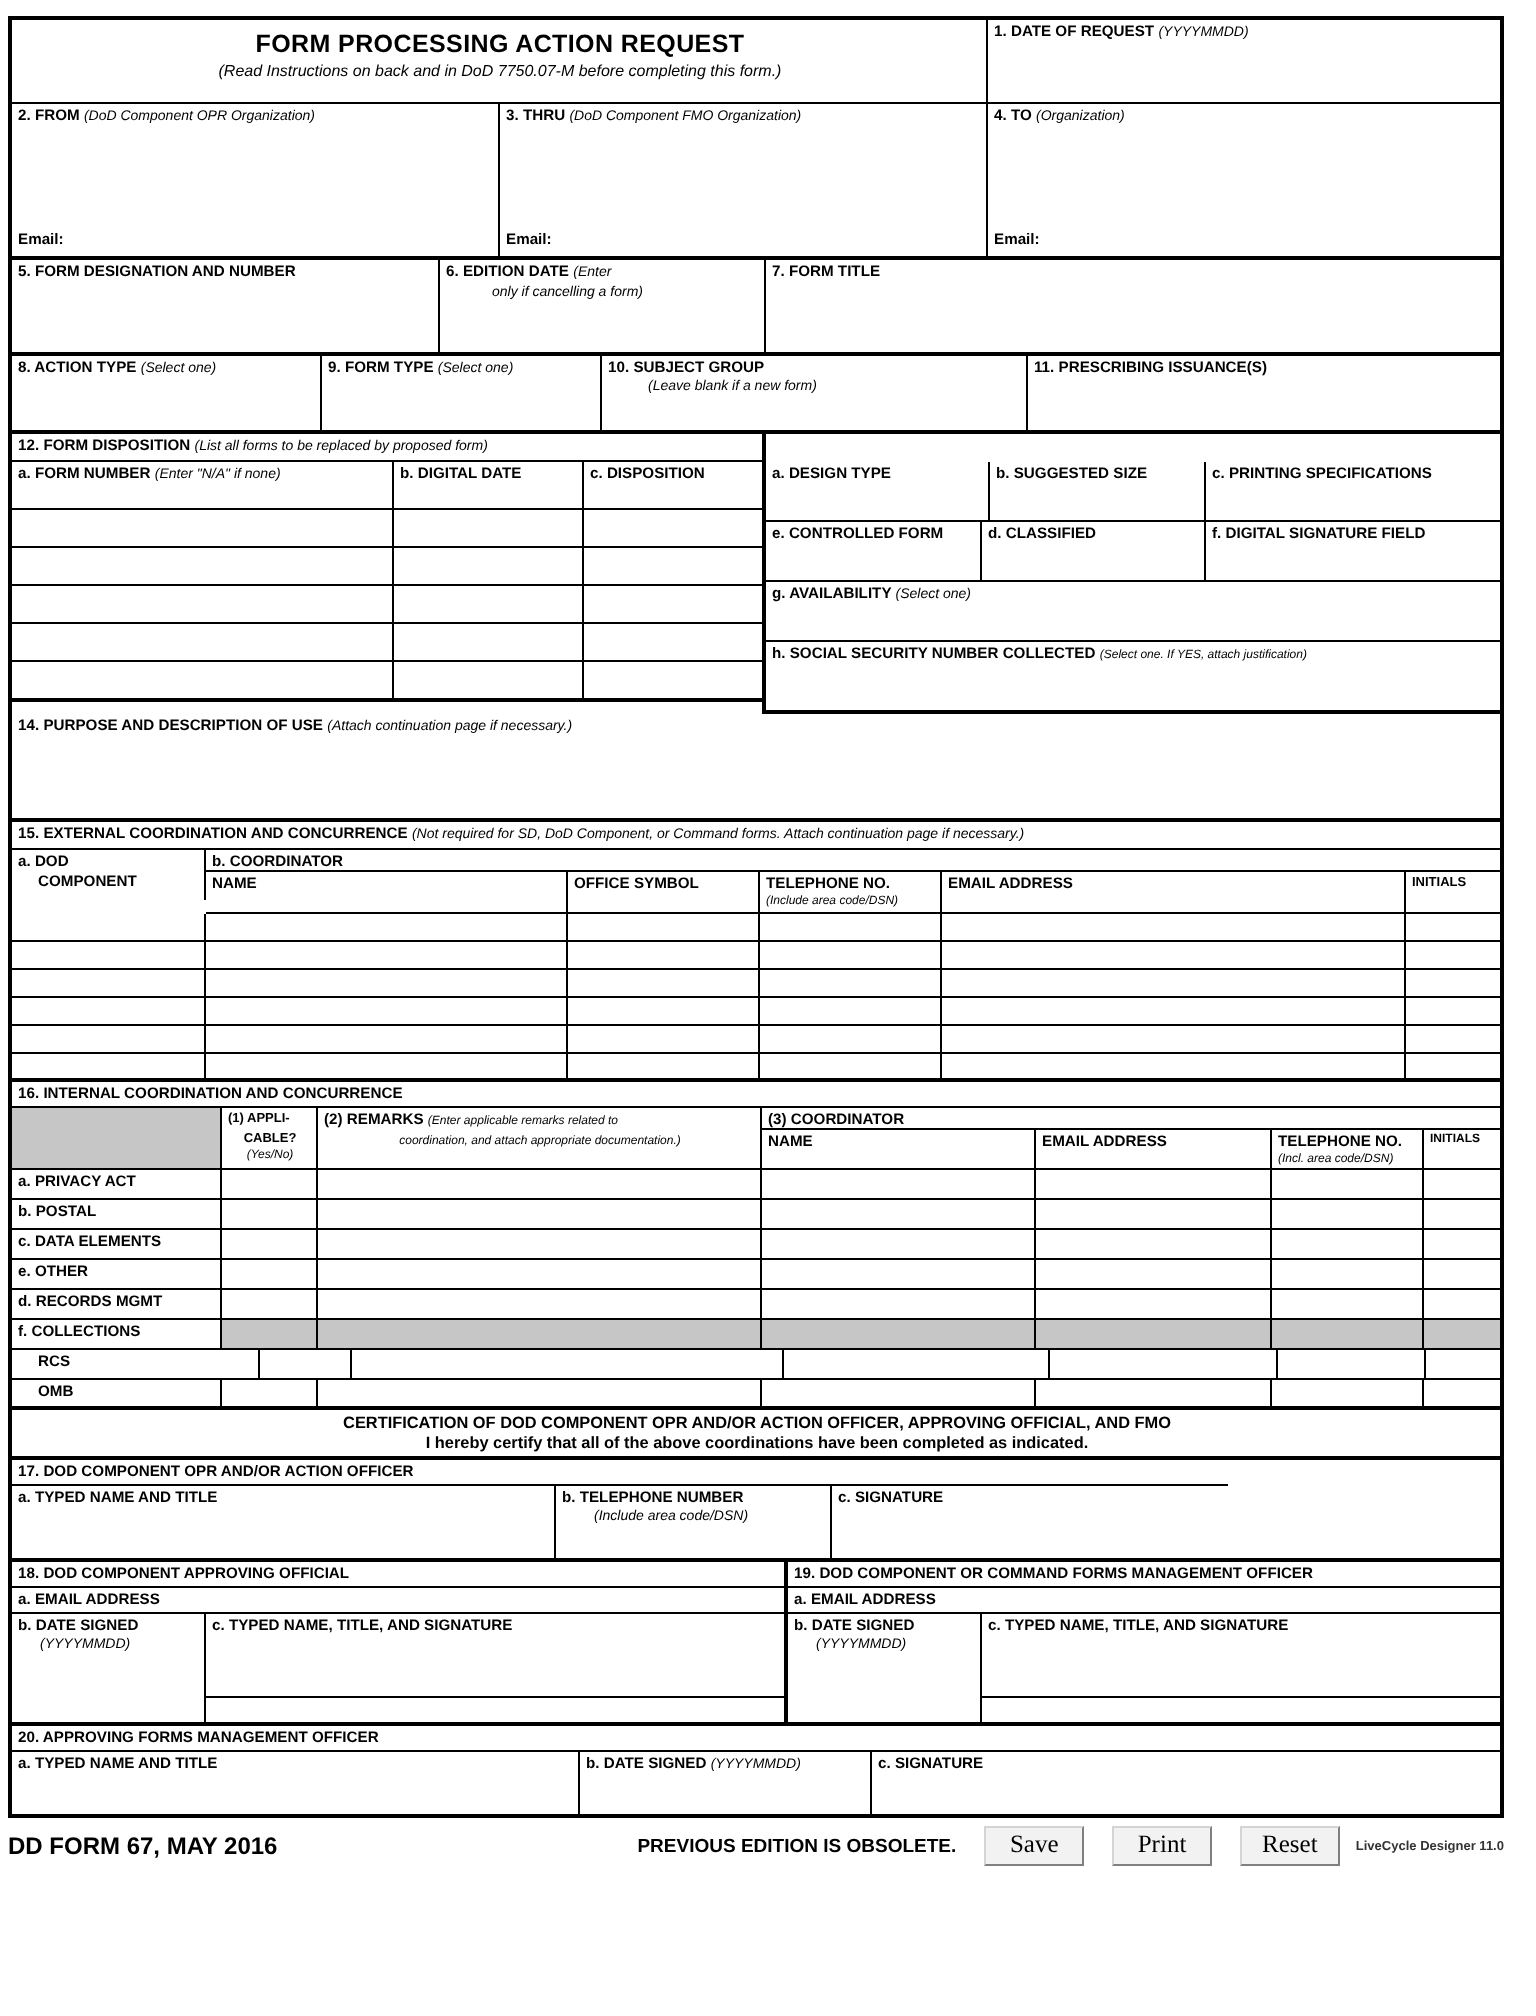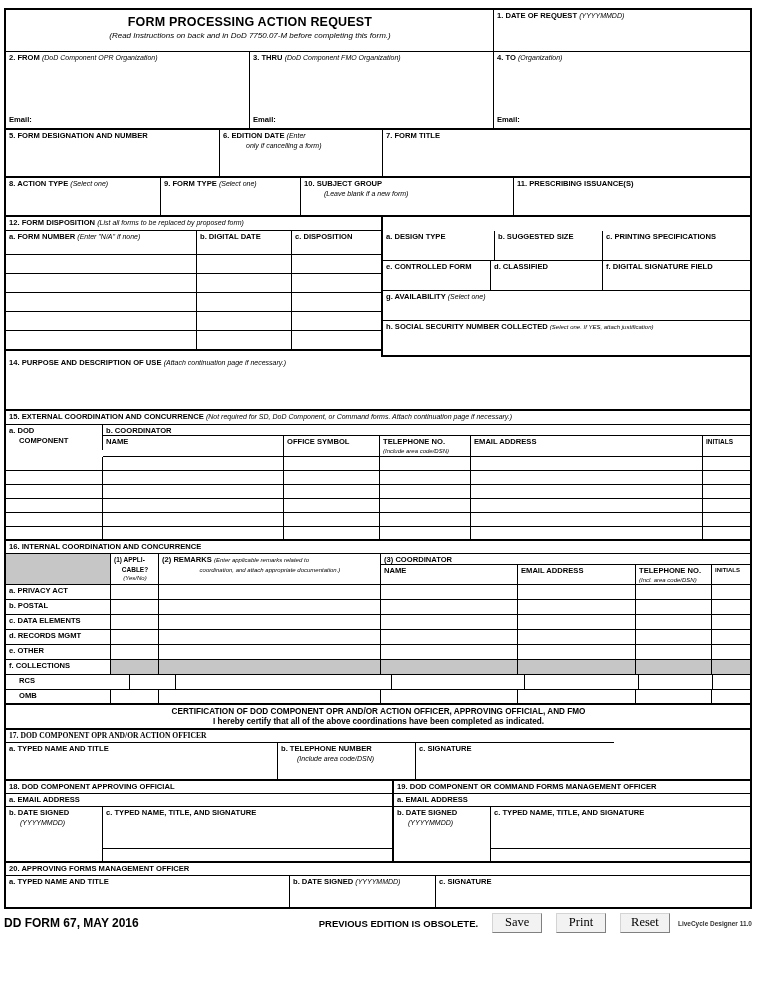--- a/index.html
+++ b/index.html
@@ -500,32 +500,32 @@
       </div>
       <div class="cell" style="width:48px;height:15px;"></div>
       <div class="cell" style="width:222px;height:15px;"></div>
       <div class="cell" style="width:137px;height:15px;"></div>
       <div class="cell" style="width:118px;height:15px;"></div>
       <div class="cell" style="width:76px;height:15px;"></div>
       <div class="cell nor" style="width:38px;height:15px;"></div>
     </div>
     <div class="row">
       <div class="cell" style="width:105px;height:15px;">
-        <div class="lbl">d. RECORDS MGMT</div>
+        <div class="lbl">e. OTHER</div>
       </div>
       <div class="cell" style="width:48px;height:15px;"></div>
       <div class="cell" style="width:222px;height:15px;"></div>
       <div class="cell" style="width:137px;height:15px;"></div>
       <div class="cell" style="width:118px;height:15px;"></div>
       <div class="cell" style="width:76px;height:15px;"></div>
       <div class="cell nor" style="width:38px;height:15px;"></div>
     </div>
     <div class="row">
       <div class="cell" style="width:105px;height:15px;">
-        <div class="lbl">e. OTHER</div>
+        <div class="lbl">d. RECORDS MGMT</div>
       </div>
       <div class="cell" style="width:48px;height:15px;"></div>
       <div class="cell" style="width:222px;height:15px;"></div>
       <div class="cell" style="width:137px;height:15px;"></div>
       <div class="cell" style="width:118px;height:15px;"></div>
       <div class="cell" style="width:76px;height:15px;"></div>
       <div class="cell nor" style="width:38px;height:15px;"></div>
     </div>
     <div class="row">
       <div class="cell" style="width:105px;height:15px;">
@@ -562,21 +562,21 @@
     </div>
 
     <div class="row">
       <div class="cell nor thick-b" style="width:744px;height:25px;padding-top:2px;">
         <div class="lbl ctr" style="font-size:8.2px;">CERTIFICATION OF DOD COMPONENT OPR AND/OR ACTION OFFICER, APPROVING OFFICIAL, AND FMO</div>
         <div class="lbl ctr" style="font-size:8.2px;">I hereby certify that all of the above coordinations have been completed as indicated.</div>
       </div>
     </div>
 
     <div class="row">
-      <div class="cell nor" style="width:608px;height:13px;font-family:Liberation Serif, serif;">
+      <div class="cell nor" style="width:608px;height:13px;">
         <div class="lbl">
           <span>17.</span>
           <span>DOD COMPONENT OPR AND/OR ACTION OFFICER</span>
         </div>
       </div>
     </div>
     <div class="row">
       <div class="cell thick-b" style="width:272px;height:38px;">
         <div class="lbl">a.  TYPED NAME AND TITLE</div>
       </div>

